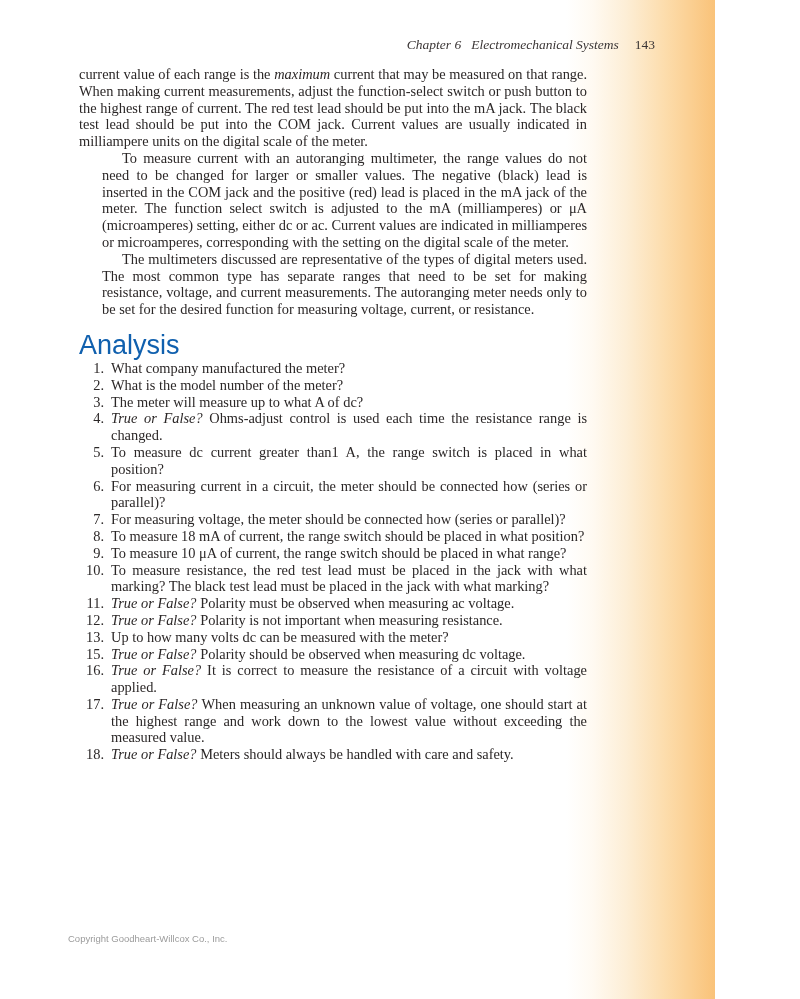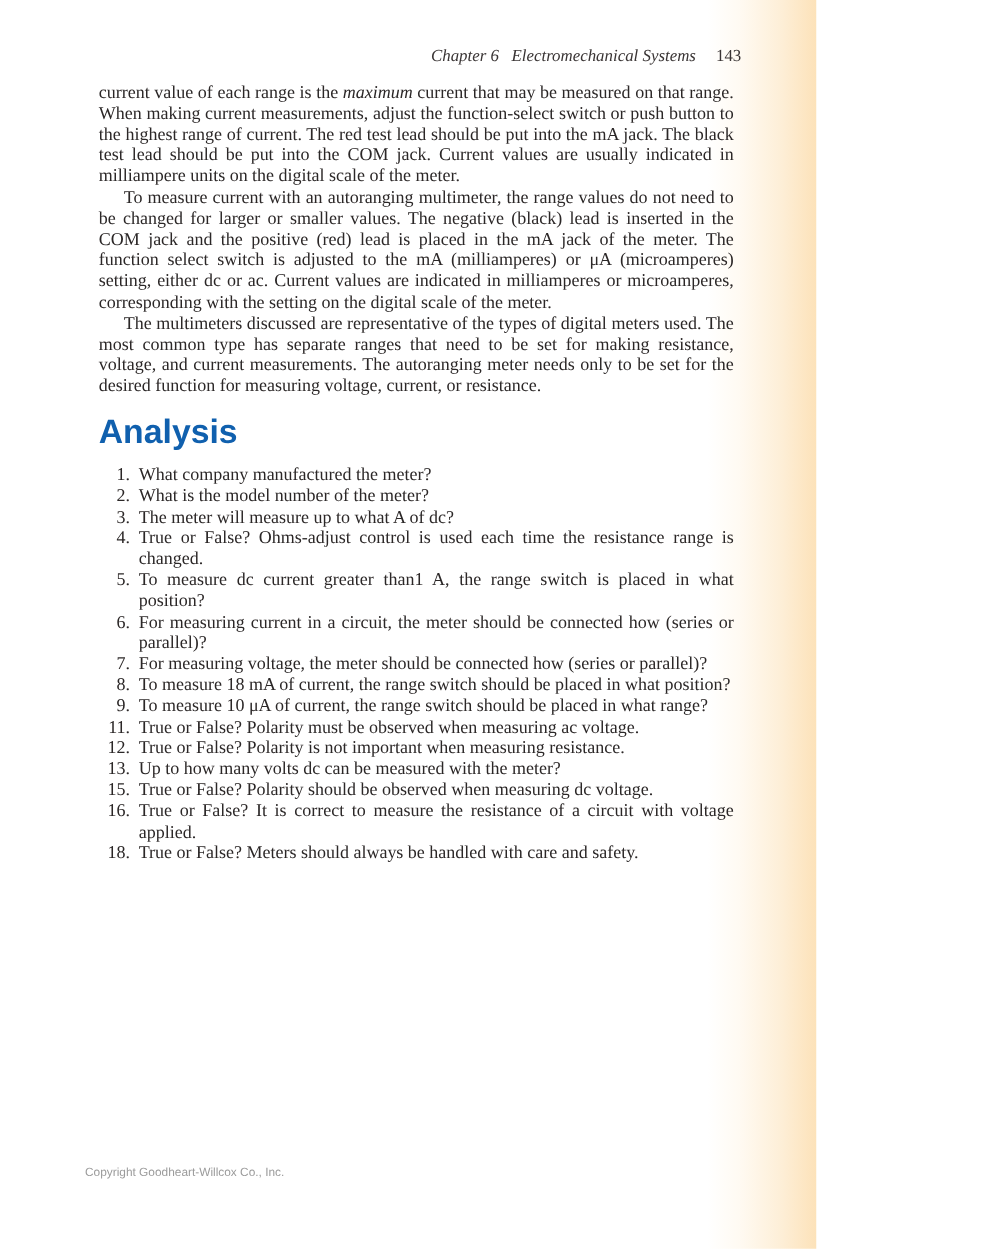--- a/index.html
+++ b/index.html
@@ -10,21 +10,21 @@
   }
   html,body{margin:0;padding:0;}
   body{
     width:800px;height:999px;
     font-family:"Liberation Serif", serif;
     color:var(--body-text);
     overflow:hidden;
   }
   .page{
     position:relative;
-    width:653px;height:999px;
+    width:715px;height:999px;
     background:linear-gradient(90deg,
       #ffffff 0px, #ffffff 566px, #fffaf2 592px, #fdeed6 626px,
       #fcdcab 666px, #fac57e 710px, #f9b158 752px, #f8a73c 792px, #f8a63a 800px);
   }
   .page-header{
     position:absolute;
     top:37px; right:60px;
     font-size:13.5px;
     color:#3a3535;
     white-space:nowrap;
@@ -36,25 +36,25 @@
     position:absolute;
     left:79px; top:66px;
     width:508px;
   }
   p.body-para{
     margin:0;
     font-size:14.4px;
     line-height:16.8px;
     text-align:justify;
   }
-  p.body-para.indent{ text-indent:20px; }
+  p.body-para.indent{ text-indent:20px;margin-left:23px; }
   h1.section-heading{
-    margin:13px 0 12px 0;
+    margin:13px 0 0 0;
     font-family:"Liberation Sans", sans-serif;
-    font-weight:bold;
+    font-weight:normal;
     font-size:27px;
     line-height:29px;
     color:var(--accent);
     letter-spacing:0px;
   }
   .questions{ margin:0; padding:0; list-style:none; }
   .q-item{
     display:flex;
     font-size:14.4px;
     line-height:16.8px;
@@ -62,21 +62,21 @@
   .q-num{
     width:25px;
     flex-shrink:0;
     text-align:right;
   }
   .q-text{
     margin-left:7px;
     flex:1;
     text-align:justify;
   }
-  .tf-prefix{ }
+  .tf-prefix{ font-style:italic; }
   em{ font-style:italic; }
   .footer{
     position:absolute;
     left:68px; top:933px;
     font-family:"Liberation Sans", sans-serif;
     font-size:9.5px;
     color:var(--footer-text);
   }
 </style>
 </head>
@@ -129,40 +129,48 @@
         </li>
         <li class="q-item">
           <span class="q-num">8.</span>
           <span class="q-text">To measure 18 mA of current, the range switch should be placed in what position?</span>
         </li>
         <li class="q-item">
           <span class="q-num">9.</span>
           <span class="q-text">To measure 10 μA of current, the range switch should be placed in what range?</span>
         </li>
         <li class="q-item">
+          <span class="q-num">10.</span>
+          <span class="q-text">To measure resistance, the red test lead must be placed in the jack with what marking? The black test lead must be placed in the jack with what marking?</span>
+        </li>
+        <li class="q-item">
           <span class="q-num">11.</span>
           <span class="q-text"><span class="tf-prefix">True or False? </span>Polarity must be observed when measuring ac voltage.</span>
         </li>
         <li class="q-item">
           <span class="q-num">12.</span>
           <span class="q-text"><span class="tf-prefix">True or False? </span>Polarity is not important when measuring resistance.</span>
         </li>
         <li class="q-item">
           <span class="q-num">13.</span>
           <span class="q-text">Up to how many volts dc can be measured with the meter?</span>
         </li>
         <li class="q-item">
           <span class="q-num">15.</span>
           <span class="q-text"><span class="tf-prefix">True or False? </span>Polarity should be observed when measuring dc voltage.</span>
         </li>
         <li class="q-item">
           <span class="q-num">16.</span>
           <span class="q-text"><span class="tf-prefix">True or False? </span>It is correct to measure the resistance of a circuit with voltage applied.</span>
         </li>
         <li class="q-item">
+          <span class="q-num">17.</span>
+          <span class="q-text"><span class="tf-prefix">True or False? </span>When measuring an unknown value of voltage, one should start at the highest range and work down to the lowest value without exceeding the measured value.</span>
+        </li>
+        <li class="q-item">
           <span class="q-num">18.</span>
           <span class="q-text"><span class="tf-prefix">True or False? </span>Meters should always be handled with care and safety.</span>
         </li>
       </ol>
   </div>
 
   <div class="footer">Copyright Goodheart-Willcox Co., Inc.</div>
 
 </div>
 

